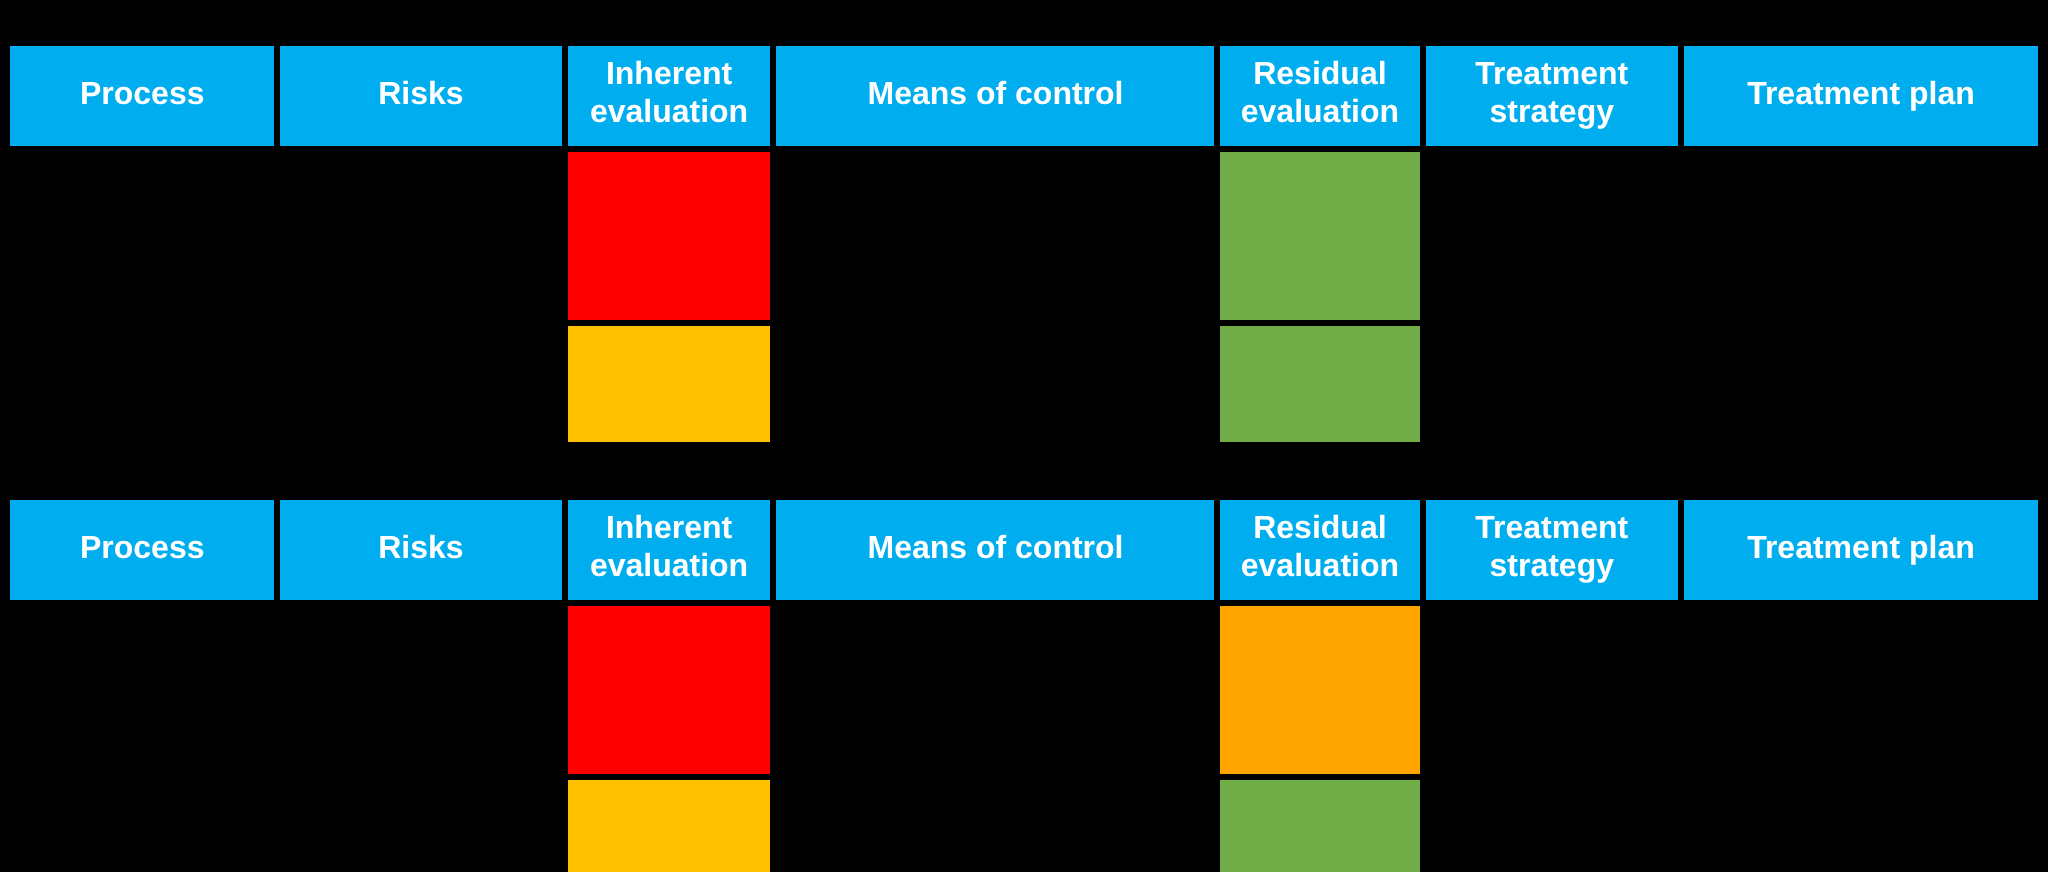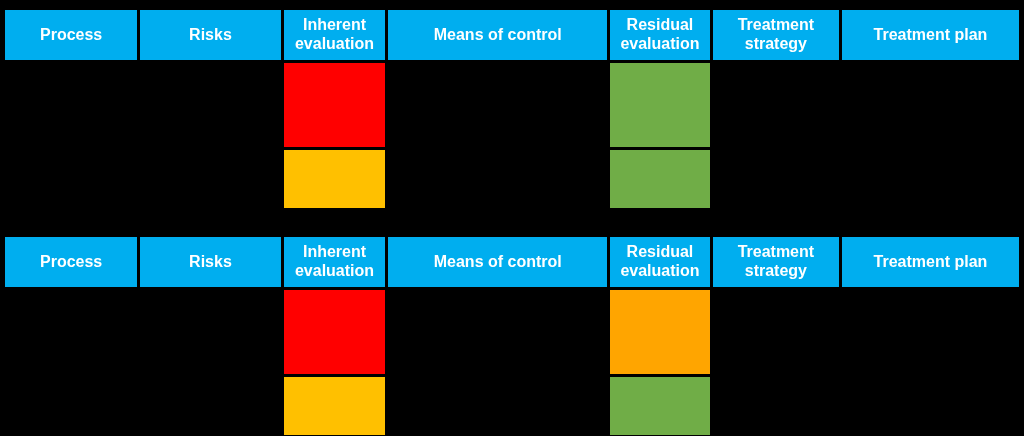--- a/index.html
+++ b/index.html
@@ -9,21 +9,21 @@
     background: #000000;
     width: 1024px;
     height: 436px;
     overflow: hidden;
     font-family: "Liberation Sans", sans-serif;
   }
   .page {
     width: 1024px;
     height: 436px;
     background: #000000;
-    padding: 7px 2px 0 2px;
+    padding: 20px 2px 0 2px;
   }
   table.risk-table {
     border-collapse: collapse;
     table-layout: fixed;
     width: 1020px;
   }
   table.risk-table + table.risk-table {
     margin-top: 23px;
   }
   table.risk-table th,

